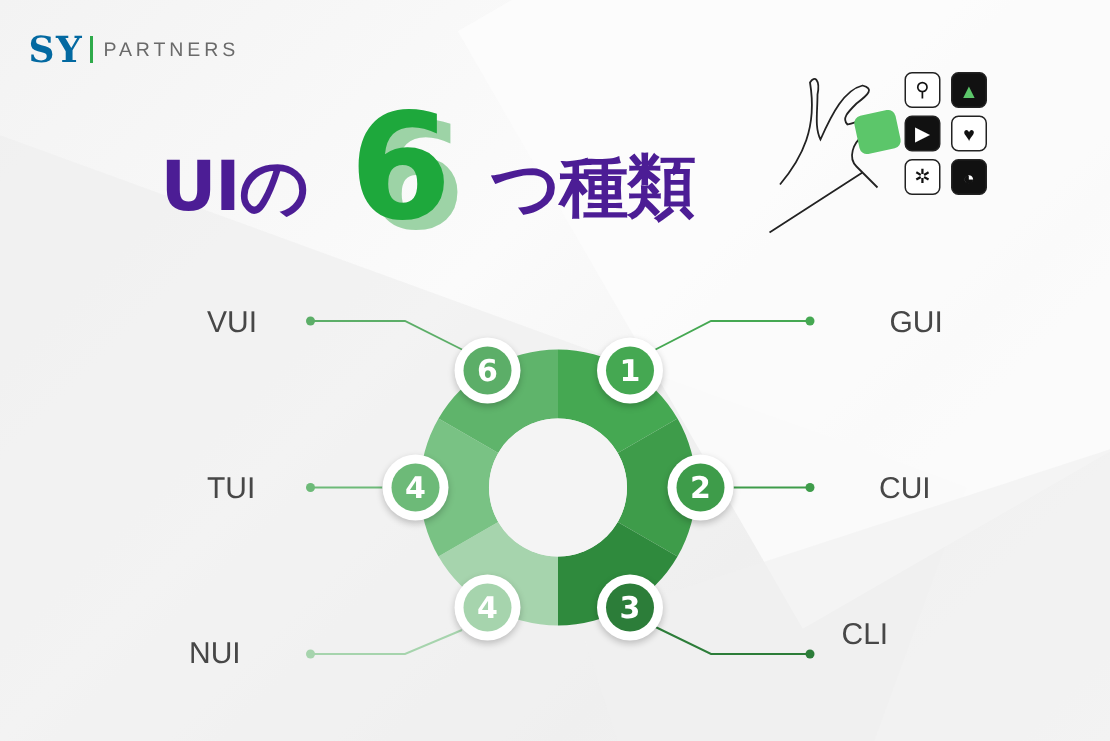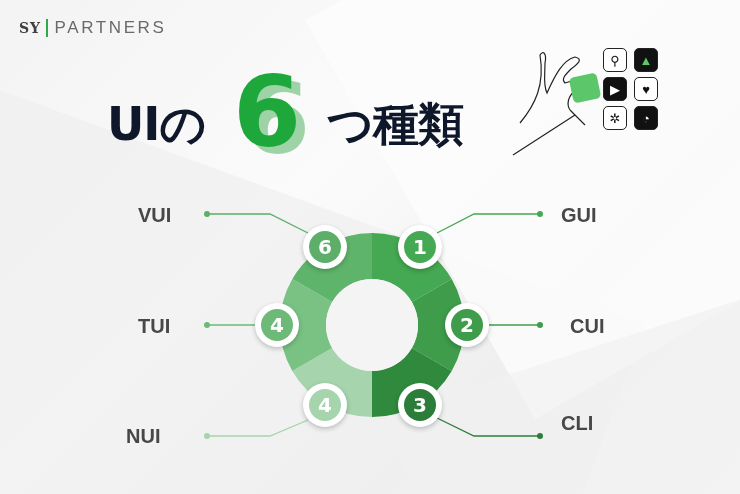--- a/index.html
+++ b/index.html
@@ -6,41 +6,41 @@
   body{width:740px;height:494px;overflow:hidden;position:relative;
     font-family:"Liberation Sans","DejaVu Sans",sans-serif;
     background:#f6f6f6;}
   .bg{position:absolute;inset:0;overflow:hidden;
     background:linear-gradient(135deg,#f3f3f3 0%,#fbfbfb 40%,#f1f1f1 70%,#f7f7f7 100%);}
   .bg .s1{position:absolute;left:-120px;top:190px;width:700px;height:500px;background:#eeeeee;transform:rotate(20deg);opacity:.65;}
   .bg .s2{position:absolute;left:380px;top:-160px;width:600px;height:460px;background:#fdfdfd;transform:rotate(-30deg);opacity:.8;}
   .bg .s3{position:absolute;left:420px;top:330px;width:500px;height:300px;background:#f0f0f0;transform:rotate(-18deg);opacity:.6;}
 
   .logo{position:absolute;left:19px;top:18px;display:flex;align-items:center;}
-  .logo .sy{font-family:"DejaVu Serif","Liberation Serif",serif;font-weight:bold;font-size:14px;color:#404040;letter-spacing:1px;}
+  .logo .sy{font-family:"DejaVu Serif","Liberation Serif",serif;font-weight:bold;font-size:24px;color:#0369a1;letter-spacing:1px;}
   .logo .bar{width:1.5px;height:18px;background:#2eaa4a;margin:0 7px 0 5px;}
-  .logo .partners{font-size:17px;letter-spacing:2.6px;color:#6a6a6a;}
+  .logo .partners{font-size:13px;letter-spacing:2.6px;color:#6a6a6a;}
 
   .title{position:absolute;left:107px;top:72px;height:100px;}
-  .title .pre,.title .post{position:absolute;top:22px;font-family:"DejaVu Sans",sans-serif;font-weight:bold;font-size:46px;color:#0f172a;letter-spacing:-1px;white-space:nowrap;}
+  .title .pre,.title .post{position:absolute;top:22px;font-family:"DejaVu Sans",sans-serif;font-weight:bold;font-size:46px;color:#4c1d95;letter-spacing:-1px;white-space:nowrap;}
   .title .pre{left:0;}
   .title .post{left:220px;}
   .title .six{position:absolute;left:126px;top:-10px;font-family:"DejaVu Sans",sans-serif;font-weight:bold;font-size:98px;line-height:100px;}
   .title .six .shadow{position:absolute;left:9px;top:7px;color:#9dd3a6;}
   .title .six .main{position:relative;color:#1ea83c;}
 
   .icongrid{position:absolute;left:603px;top:48px;display:grid;grid-template-columns:26px 26px;gap:5px;}
   .ig{width:24px;height:24px;border:1.5px solid #222;border-radius:5px;display:flex;align-items:center;justify-content:center;box-sizing:border-box;font-size:13px;}
   .ig.dark{background:#111;color:#fff;}
   .ig.light{background:#fff;color:#111;}
 
   .hand{position:absolute;left:505px;top:45px;}
 
   .diagram{position:absolute;left:0;top:0;width:740px;height:494px;}
-  .lbl{position:absolute;font-weight:bold;font-size:20px;color:#474747;}
+  .lbl{position:absolute;font-weight:normal;font-size:20px;color:#474747;}
   .badge{position:absolute;width:44px;height:44px;border-radius:50%;background:#fff;box-shadow:0 2px 5px rgba(0,0,0,.22);display:flex;align-items:center;justify-content:center;}
   .badge .in{width:32px;height:32px;border-radius:50%;color:#fff;font-weight:bold;font-size:20px;display:flex;align-items:center;justify-content:center;font-family:"DejaVu Sans",sans-serif;}
 </style>
 </head>
 <body>
 
 <div class="bg">
   <div class="s1"></div>
     <div class="s2"></div>
     <div class="s3"></div>
@@ -94,25 +94,25 @@
     <polyline points="255,325 207,325" fill="none" stroke="#6dba78" stroke-width="1.3"></polyline>
     <circle cx="207" cy="325" r="3" fill="#6dba78"></circle>
     <polyline points="308,233 270,214 207,214" fill="none" stroke="#5cae68" stroke-width="1.3"></polyline>
     <circle cx="207" cy="214" r="3" fill="#5cae68"></circle>
   </svg>
 
 <div id="overlay">
     <div class="badge" style="left: 398px; top: 225px;">
       <div class="in" style="background: rgb(69, 168, 82);">1</div>
     </div>
-    <div class="lbl" style="left: 561px; top: 204px;">GUI</div>
+    <div class="lbl" style="left: 593px; top: 204px;">GUI</div>
     <div class="badge" style="left: 445px; top: 303px;">
       <div class="in" style="background: rgb(62, 156, 74);">2</div>
     </div>
-    <div class="lbl" style="left: 570px; top: 315px; text-align: center;">CUI</div>
+    <div class="lbl" style="left: 586px; top: 315px; text-align: center;">CUI</div>
     <div class="badge" style="left: 398px; top: 383px;">
       <div class="in" style="background: rgb(44, 125, 57);">3</div>
     </div>
     <div class="lbl" style="left: 561px; top: 412px;">CLI</div>
     <div class="badge" style="left: 303px; top: 383px;">
       <div class="in" style="background: rgb(166, 212, 173);">4</div>
     </div>
     <div class="lbl" style="left: 126px; top: 425px;">NUI</div>
     <div class="badge" style="left: 255px; top: 303px;">
       <div class="in" style="background: rgb(109, 186, 120);">4</div>

